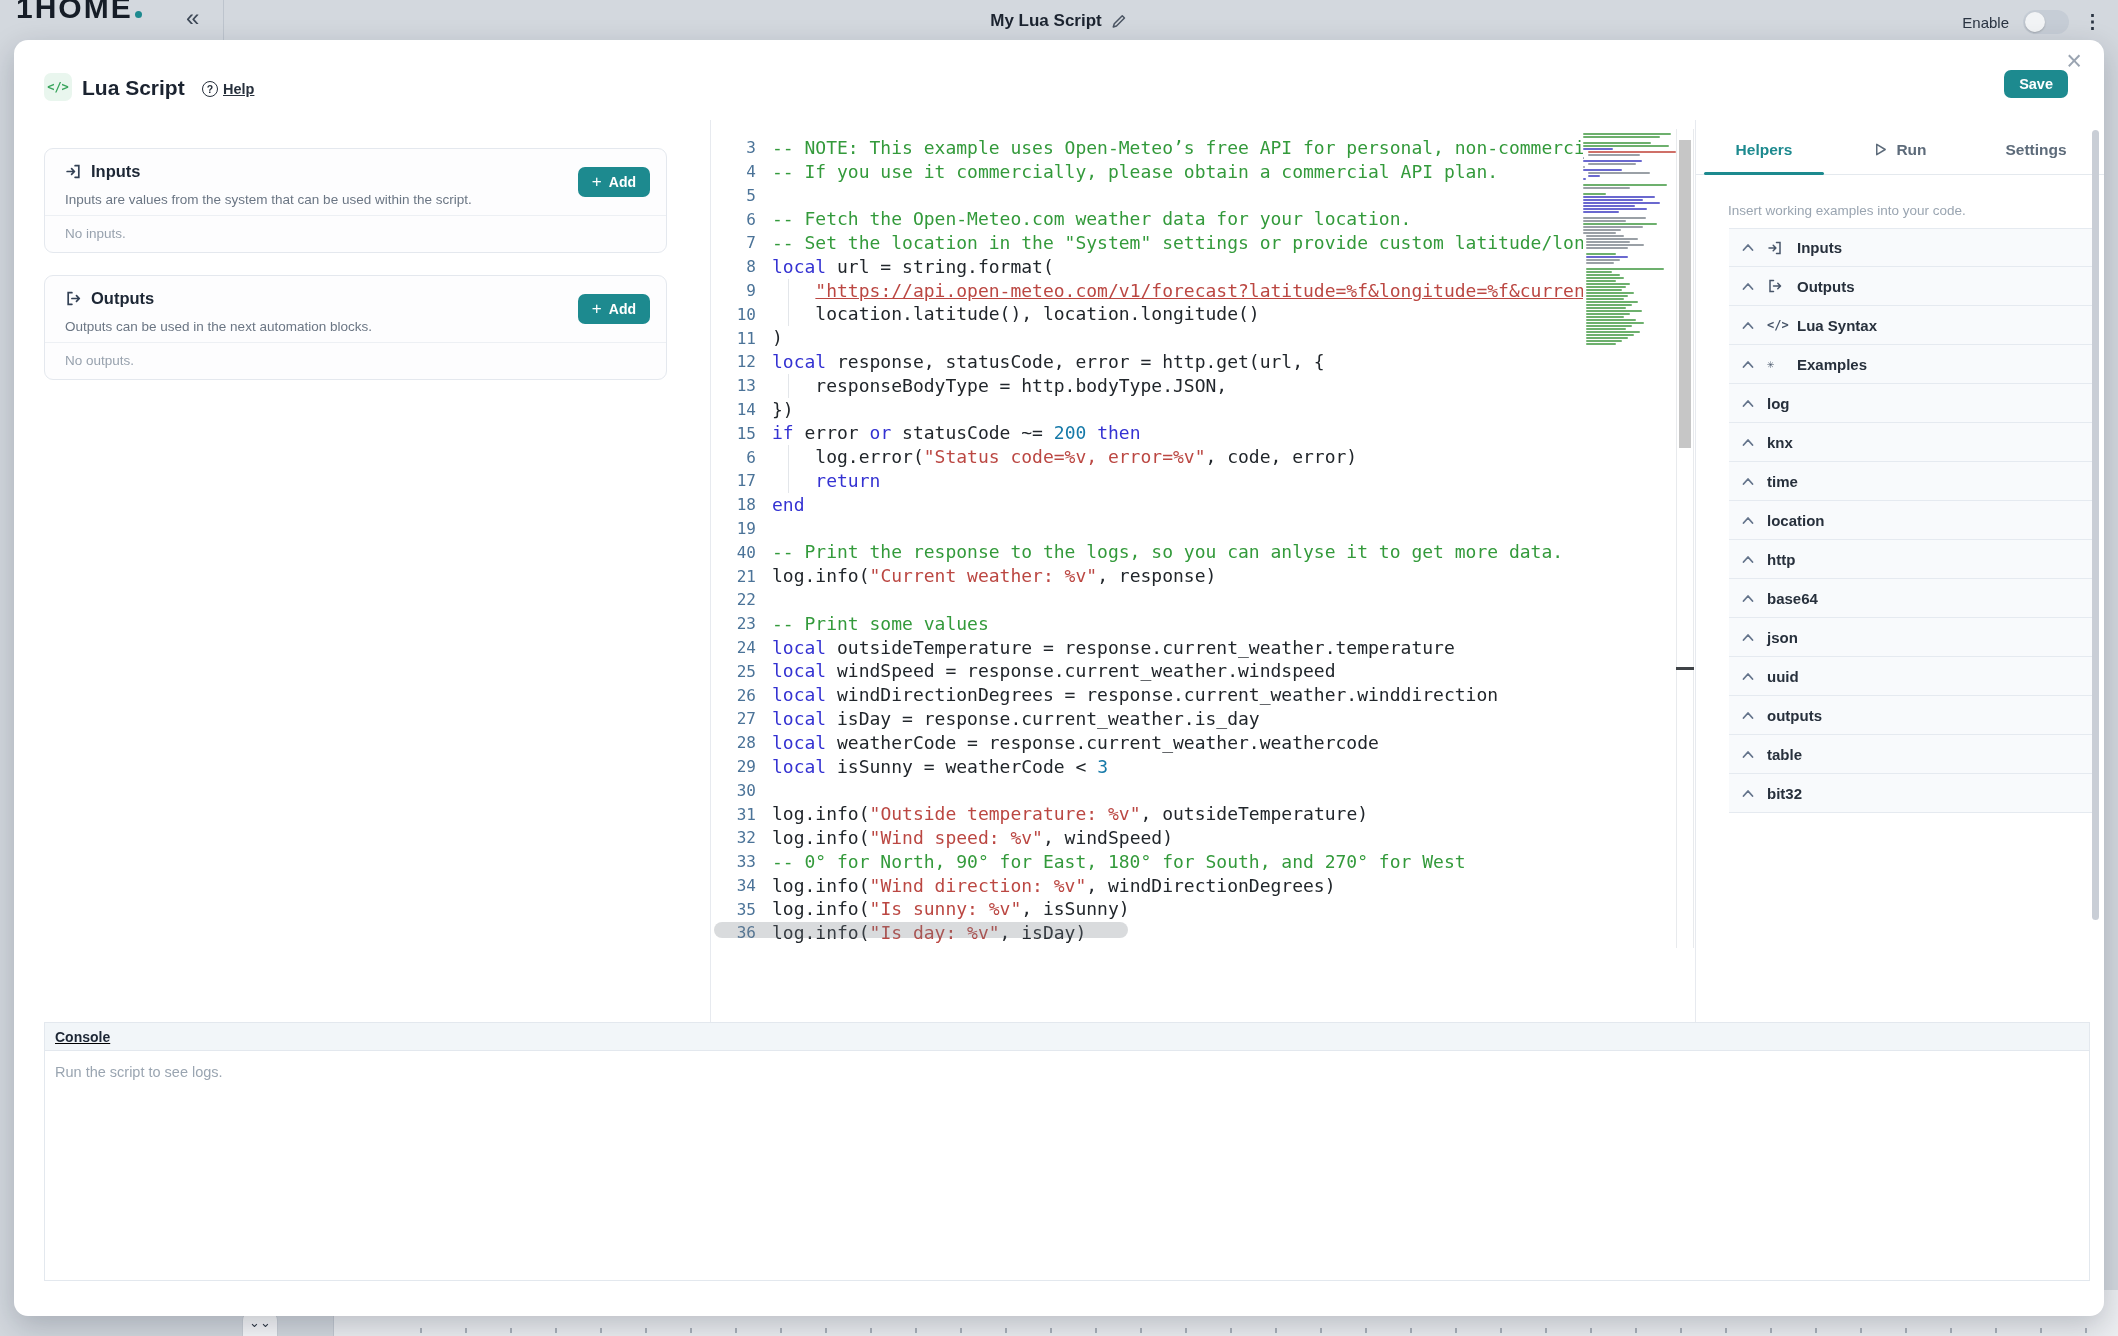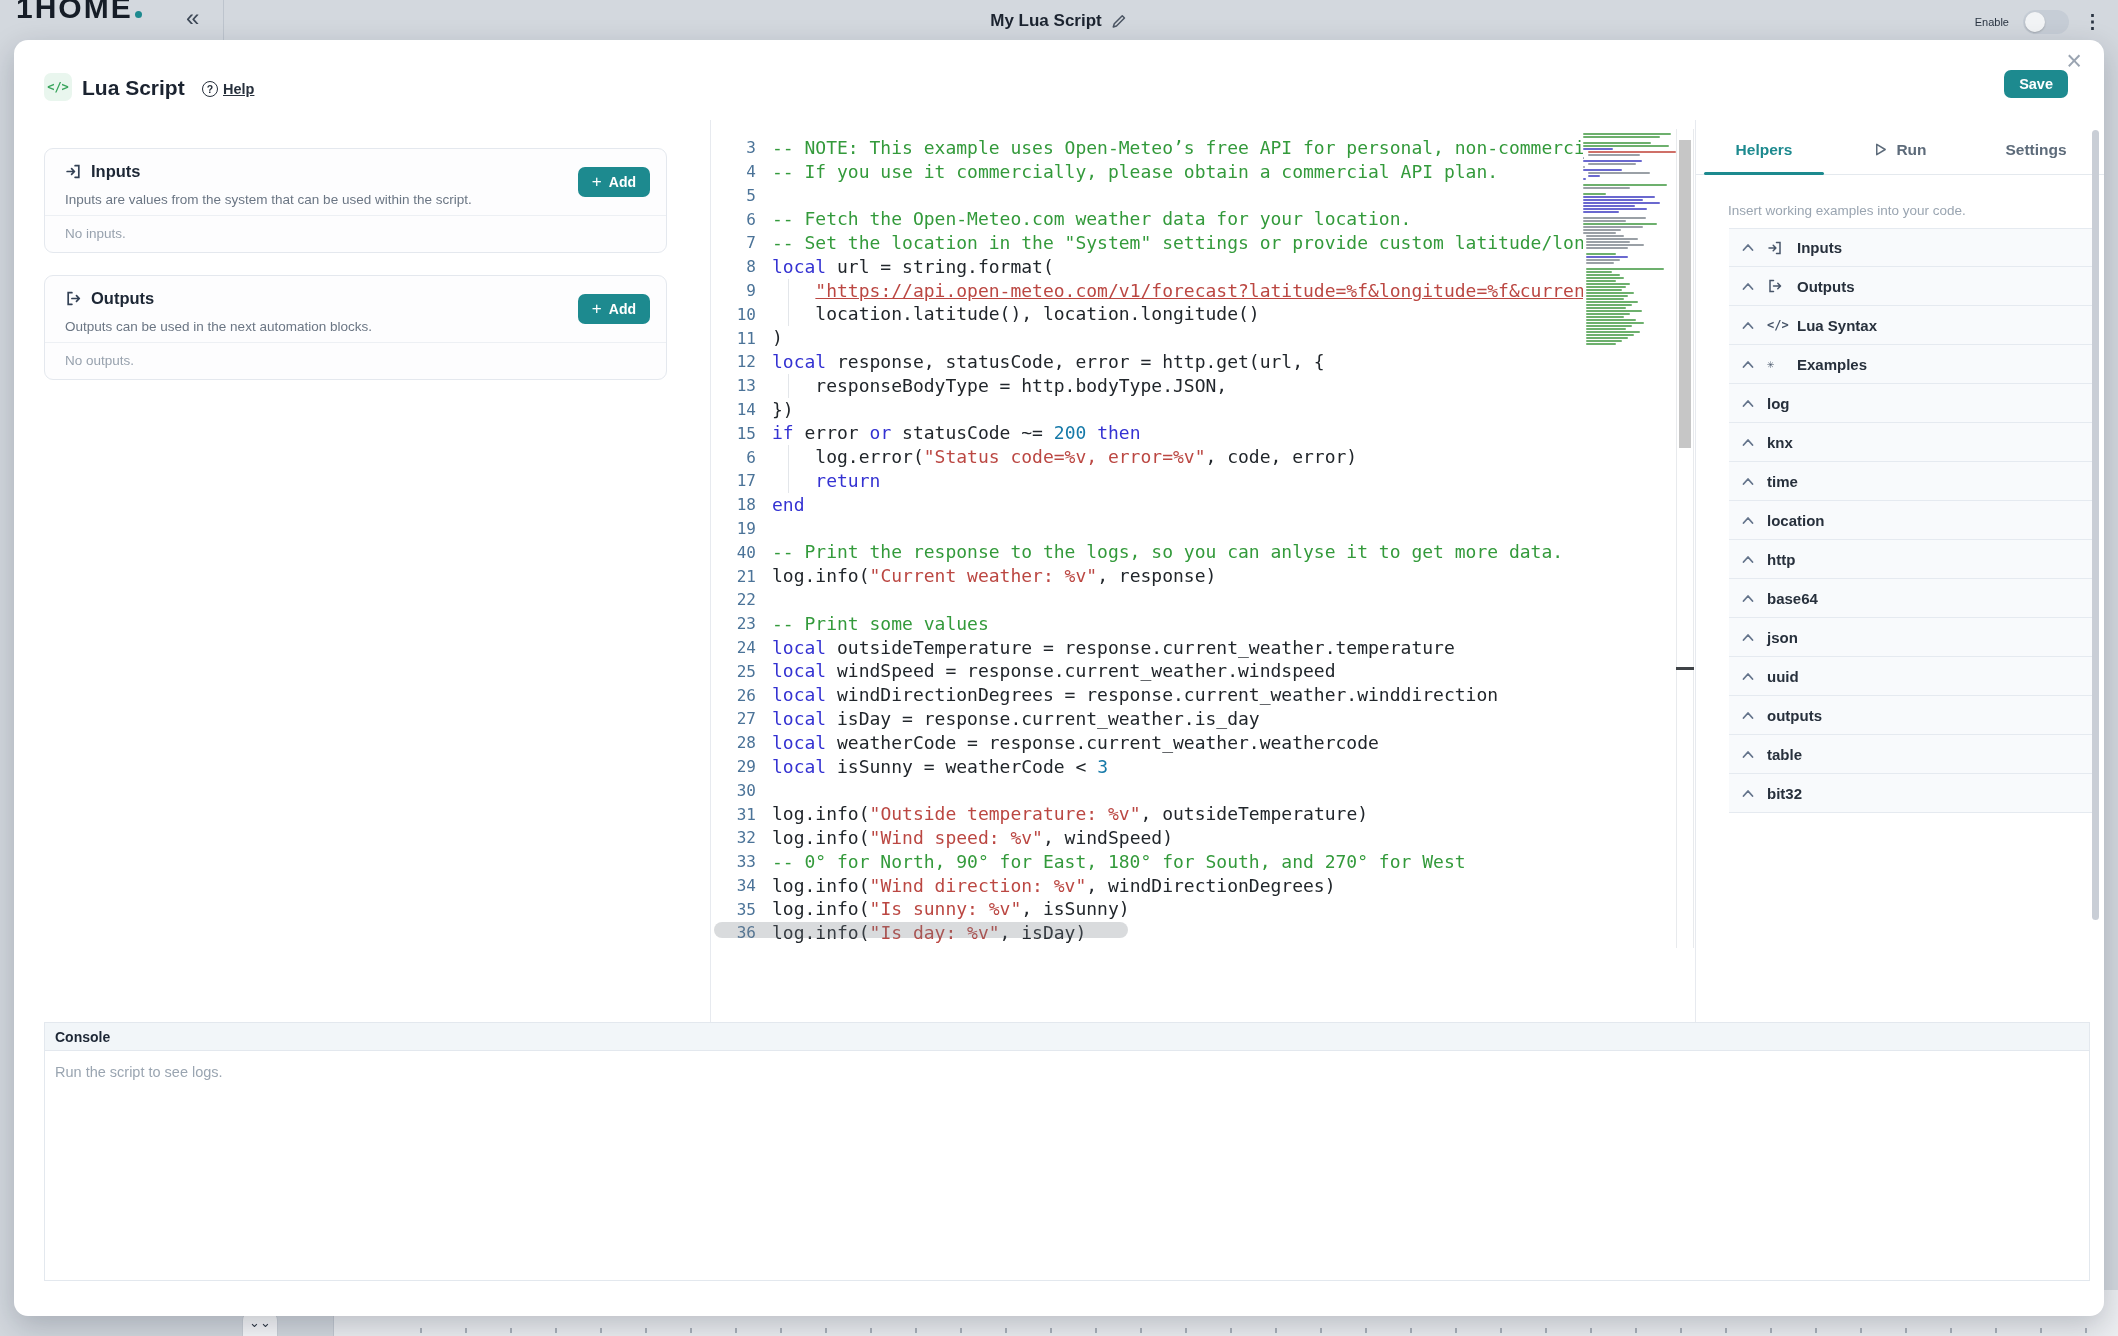--- a/index.html
+++ b/index.html
@@ -8,21 +8,21 @@
 
   
   .nav { position:absolute; left:0; top:0; width:2118px; height:44px; background:#d3d8de; }
   .logo { position:absolute; left:16px; top:-9px; font-size:30px; font-weight:700; letter-spacing:2px; color:#161d27; white-space:nowrap; }
   .logo-dot { display:inline-block; width:7px; height:7px; border-radius:50%; background:#1d8a8f; margin-left:2px; }
   .nav-collapse { position:absolute; left:186px; top:4px; font-size:24px; color:#3d4856; cursor:pointer; }
   .nav-divider { position:absolute; left:223px; top:0; width:1px; height:44px; background:#bdc4cd; }
   .nav-title { position:absolute; left:50%; top:11px; transform:translateX(-50%); display:flex; align-items:center; gap:10px; }
   .nav-title .t { font-size:17px; font-weight:600; color:#1c2430; }
   .nav-right { position:absolute; right:16px; top:10px; display:flex; align-items:center; gap:14px; }
-  .enable-label { font-size:11px; color:#2a3442; }
+  .enable-label { font-size:15px; color:#2a3442; }
   .toggle { width:46px; height:24px; border-radius:12px; background:#c6cdd6; position:relative; cursor:pointer; }
   .toggle .knob { position:absolute; left:2px; top:2px; width:20px; height:20px; border-radius:50%; background:#f2f4f6; box-shadow:0 1px 2px rgba(0,0,0,.2); }
   .kebab { font-size:19px; color:#2a3442; line-height:24px; cursor:pointer; font-weight:700; }
 
   
   .modal { position:absolute; left:14px; top:40px; width:2090px; height:1276px; background:#fff; border-radius:14px; box-shadow:0 10px 30px rgba(15,23,42,.22); }
 
   .hdr-icon { position:absolute; left:30px; top:33px; width:28px; height:28px; border-radius:7px; background:#e9f6ee; color:#37a45b; font-size:12px; font-weight:700; display:flex; align-items:center; justify-content:center; font-family:"DejaVu Sans Mono", monospace; }
   .hdr-title { position:absolute; left:68px; top:36px; font-size:21px; font-weight:700; color:#1b2330; }
   .hdr-help { position:absolute; left:188px; top:41px; display:flex; align-items:center; gap:5px; cursor:pointer; }
@@ -79,21 +79,21 @@
   .helper-row:first-child { border-top:1px solid #e5eaf0; }
   .helper-chevron { width:12px; height:9px; flex:none; color:#64748b; }
   .helper-chevron svg { display:block; }
   .helper-ico { width:17px; flex:none; color:#475569; font-size:12px; font-weight:700; font-family:"DejaVu Sans Mono", monospace; display:flex; align-items:center; }
   .helper-ico svg { width:16px; height:16px; display:block; }
   .helper-label { font-size:15px; font-weight:700; color:#27303c; }
   .panel-scrollbar { position:absolute; left:2078px; top:90px; width:7px; height:790px; background:#c9ced6; border-radius:4px; }
 
   
   .console { position:absolute; left:30px; top:982px; width:2046px; height:259px; border:1px solid #e3e8ee; background:#fff; }
-  .console-head { height:28px; background:#f2f6f9; border-bottom:1px solid #e3e8ee; display:flex; align-items:center; padding-left:10px; }
+  .console-head { height:28px; background:#f2f6f9; border-bottom:1px solid #e3e8ee; display:flex; align-items:center; padding-left:10px;text-decoration:underline; }
   .console-title { font-size:14px; font-weight:700; color:#1d2735; }
   .console-body { padding:13px 10px; font-size:14.5px; color:#9aa5b1; }
 
   
   .under-canvas { position:absolute; left:333px; top:1290px; width:1785px; height:46px; background:#eceef1; border-left:1px solid #c3c9d1; }
   .under-box { position:absolute; left:242px; top:1312px; width:36px; height:36px; background:#f7f8fa; border:1px solid #c9cfd6; border-radius:8px; color:#2f3a46; font-size:13px; text-align:center; line-height:20px; }
   .ruler { position:absolute; left:420px; top:1328px; height:8px; }
   .tick { position:absolute; top:0; width:2px; height:5px; background:#aab1ba; }
 
   .play-icon path { fill:none; stroke:currentColor; stroke-width:1.6; stroke-linejoin:round; }

